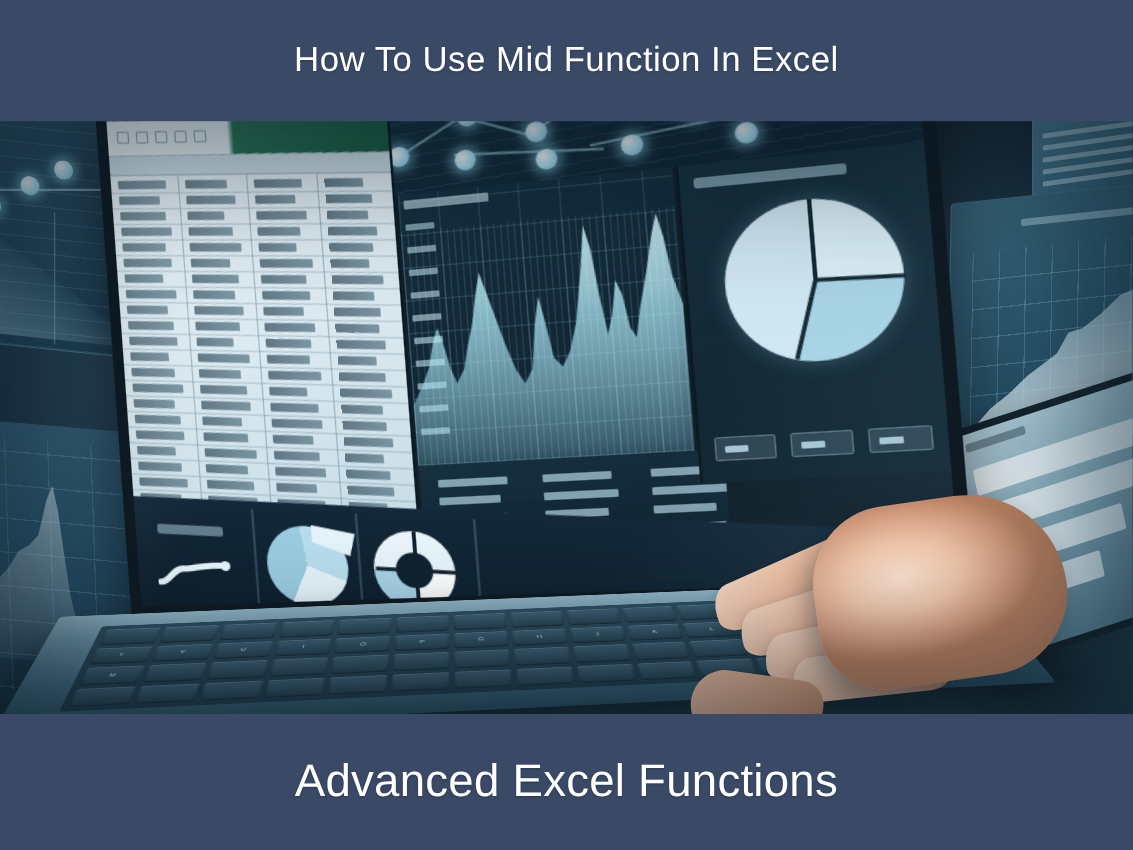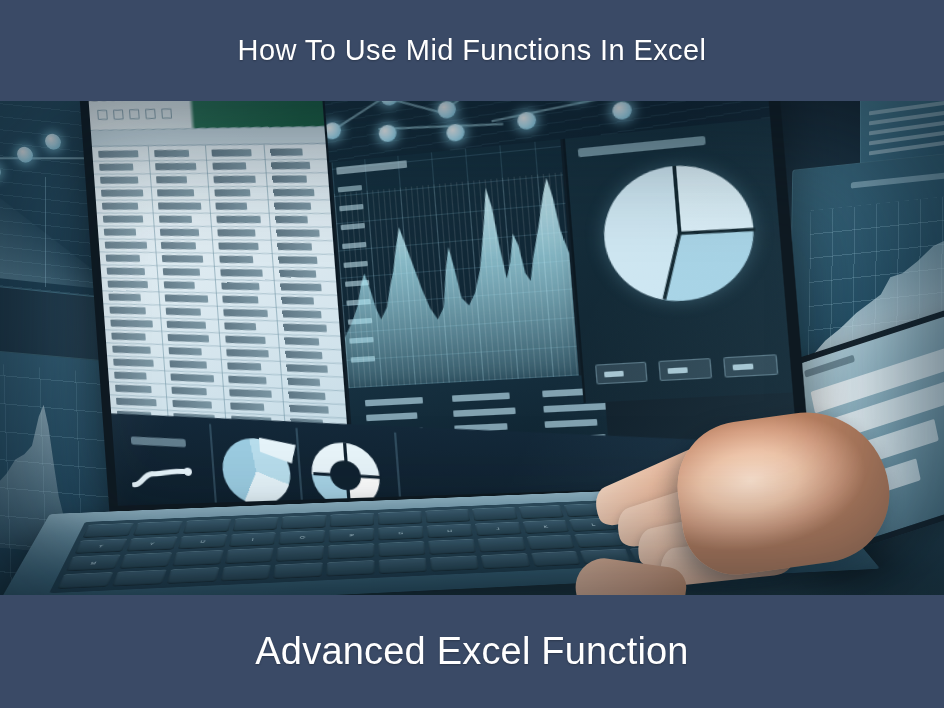--- a/index.html
+++ b/index.html
@@ -377,21 +377,21 @@
     position:absolute;inset:0;pointer-events:none;
     box-shadow:inset 0 0 120px 36px rgba(10,24,34,.55);
   }
 </style>
 </head>
 <body>
 
 <div class="canvas">
 
   <div class="banner banner-top">
-    <div class="txt">How To Use Mid Functions In Excel</div>
+    <div class="txt">How To Use Mid Function In Excel</div>
   </div>
 
   <div class="photo">
 
     <div id="desk"></div>
 
     <div class="panel" id="bg-left-top">
       <div class="hgrid"></div>
       <div class="nodeline"></div>
       <div class="node" style="left:2px;top:72px;"></div>
@@ -748,16 +748,16 @@
       <div class="finger" style="left:72px;top:114px;width:144px;height:40px;transform:rotate(-4deg);"></div>
       <div class="finger" style="left:92px;top:142px;width:132px;height:38px;transform:rotate(2deg);"></div>
       <div id="palm"></div>
       <div id="thumb"></div>
     </div>
 
     <div id="vignette"></div>
   </div>
 
   <div class="banner banner-bottom">
-    <div class="txt">Advanced Excel Function</div>
+    <div class="txt">Advanced Excel Functions</div>
   </div>
 
 </div>
 
 </body></html>

